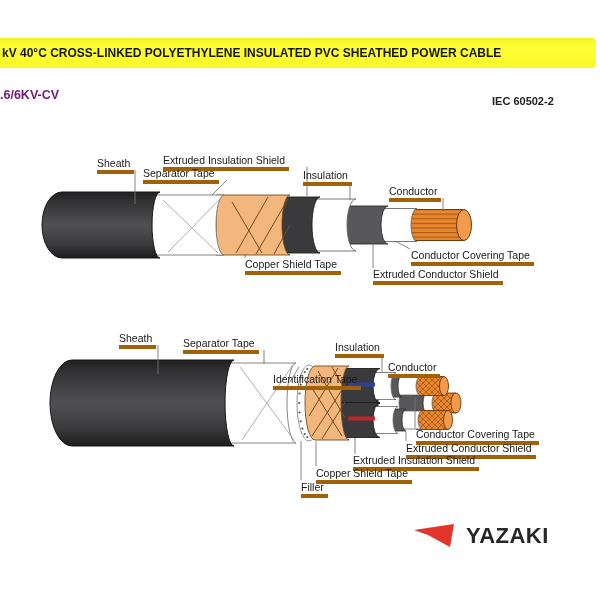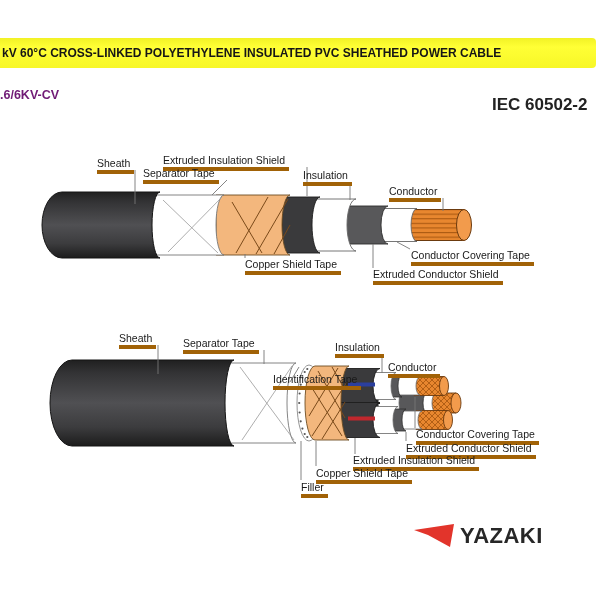--- a/index.html
+++ b/index.html
@@ -3,36 +3,36 @@
 <meta charset="utf-8">
 <style>
   html,body{margin:0;padding:0;background:#fff;}
   #page{position:relative;width:600px;height:600px;background:#ffffff;overflow:hidden;
         font-family:"Liberation Sans", sans-serif;}
   .hdr-bar{position:absolute;left:0;top:38px;width:596px;height:30px;
            background:linear-gradient(#f2f226,#ffff35 30%,#f7f728);border-radius:0 4px 4px 0;}
   .hdr-title{position:absolute;left:2px;top:0;width:100%;height:30px;line-height:30px;
              font-size:12px;font-weight:bold;color:#161616;white-space:nowrap;}
   .cable-type{position:absolute;left:0px;top:88px;font-size:12.5px;font-weight:bold;color:#701a75;}
-  .standard{position:absolute;left:492px;top:95px;font-size:17px;font-weight:bold;color:#222;}
+  .standard{position:absolute;left:492px;top:95px;font-size:11px;font-weight:bold;color:#222;}
   svg.diag{position:absolute;left:0;}
   #svg1{top:140px;width:600px;height:160px;}
   #svg2{top:320px;width:600px;height:200px;}
   .lbl{position:absolute;font-size:10.5px;color:#1a1a1a;white-space:nowrap;
        border-bottom:4px solid #a16207;padding:0 4px 1px 0;line-height:12px;}
-  .logo{position:absolute;left:414px;top:523px;display:flex;align-items:center;}
+  .logo{position:absolute;left:414px;top:523px;display:flex;align-items:center;gap:6px;}
   .logo-text{font-size:22px;font-weight:bold;color:#272727;letter-spacing:0.5px;margin-left:4px;}
 </style>
 </head>
 <body>
 
 <div id="page">
 
   <div class="hdr-bar">
-    <div class="hdr-title">kV 60°C CROSS-LINKED POLYETHYLENE INSULATED PVC SHEATHED POWER CABLE</div>
+    <div class="hdr-title">kV 40°C CROSS-LINKED POLYETHYLENE INSULATED PVC SHEATHED POWER CABLE</div>
   </div>
 
   <div class="cable-type">.6/6KV-CV</div>
   <div class="standard">IEC 60502-2</div>
 
   <svg id="svg1" class="diag" viewBox="0 0 600 160">
     <defs>
       <linearGradient id="sg1" x1="0" y1="0" x2="0" y2="1">
         <stop offset="0" stop-color="#202020"></stop>
           <stop offset="0.15" stop-color="#333335"></stop>

